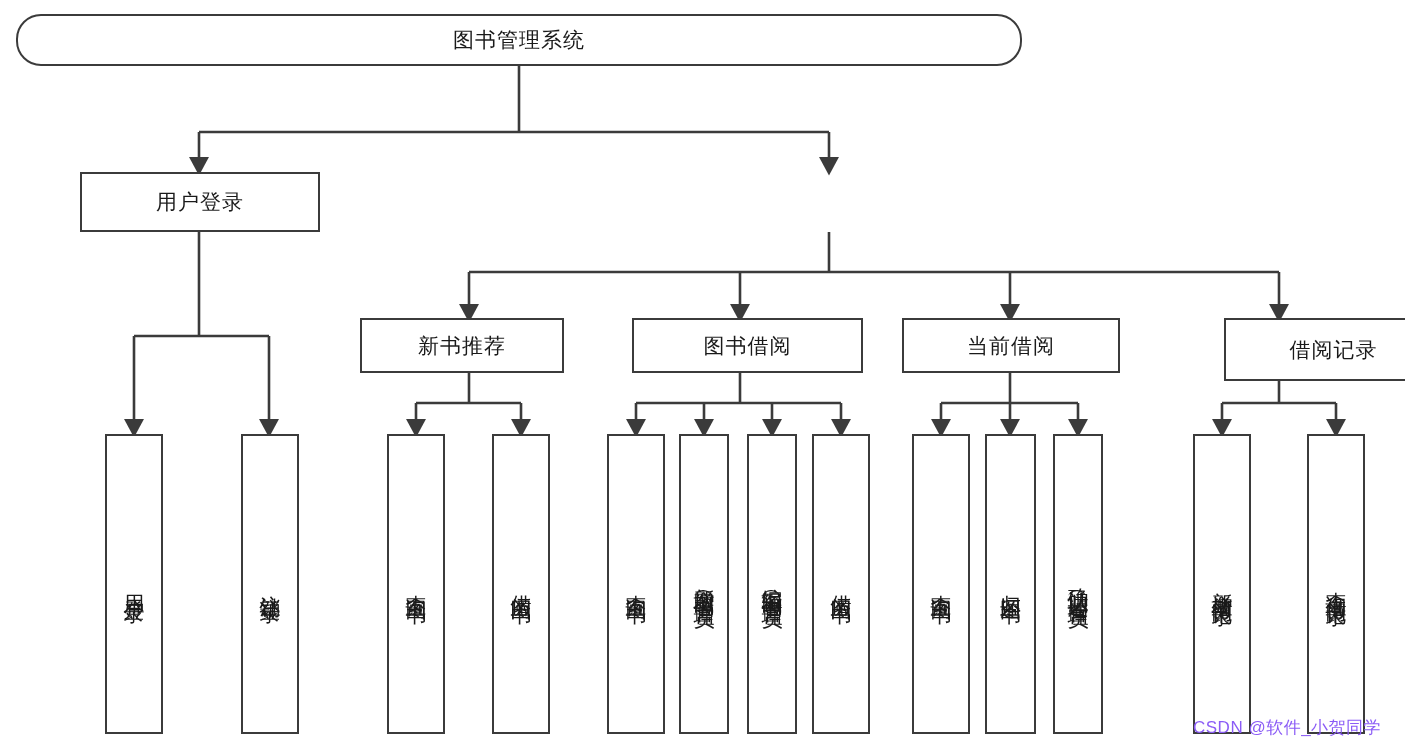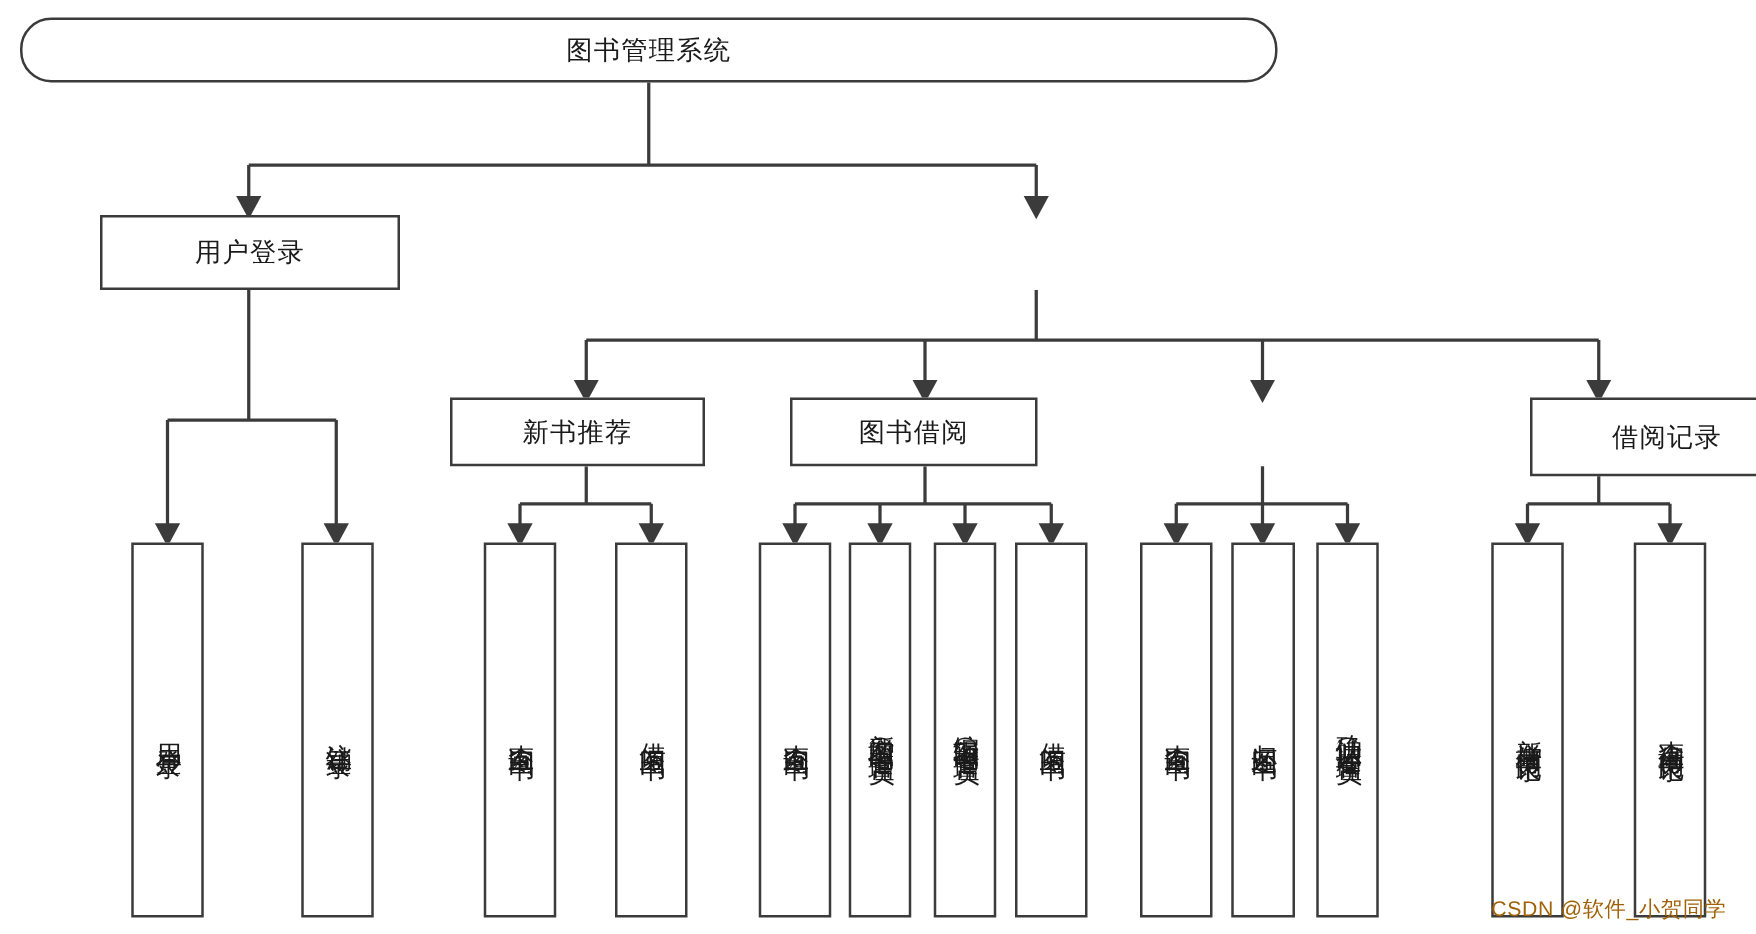--- a/index.html
+++ b/index.html
@@ -50,21 +50,21 @@
     white-space: nowrap;
   }
   .node .htext {
     white-space: nowrap;
   }
   .root-node {
     font-size: 22px;
   }
   .watermark {
     position: absolute;
-    color: #a16207;
+    color: #8b5cf6;
     font-size: 17px;
     white-space: nowrap;
     letter-spacing: 0.5px;
     pointer-events: none;
   }
 </style>
 </head>
 <body>
 
 <div id="canvas">
@@ -125,22 +125,25 @@
     <span class="htext">图书管理系统</span>
   </div>
 
   <div class="node horiz" style="left:80px; top:172px; width:240px; height:60px;">
     <span class="htext">用户登录</span>
   </div>
 
   <div class="node horiz" style="left:360px; top:318px; width:204px; height:55px;">
     <span class="htext">新书推荐</span>
   </div>
-  <div class="node horiz" style="left:632px; top:318px; width:198px; height:55px;">
+  <div class="node horiz" style="left:632px; top:318px; width:231px; height:55px;">
     <span class="htext">图书借阅</span>
+  </div>
+  <div class="node horiz" style="left:902px; top:318px; width:218px; height:55px;">
+    <span class="htext">当前借阅</span>
   </div>
   <div class="node horiz" style="left:1224px; top:318px; width:219px; height:63px;">
     <span class="htext">借阅记录</span>
   </div>
 
   <div class="node vert" style="left:105px; top:434px; width:58px; height:300px;">
     <span class="vtext">用户登录</span>
   </div>
   <div class="node vert" style="left:241px; top:434px; width:58px; height:300px;">
     <span class="vtext">注销登录</span>

